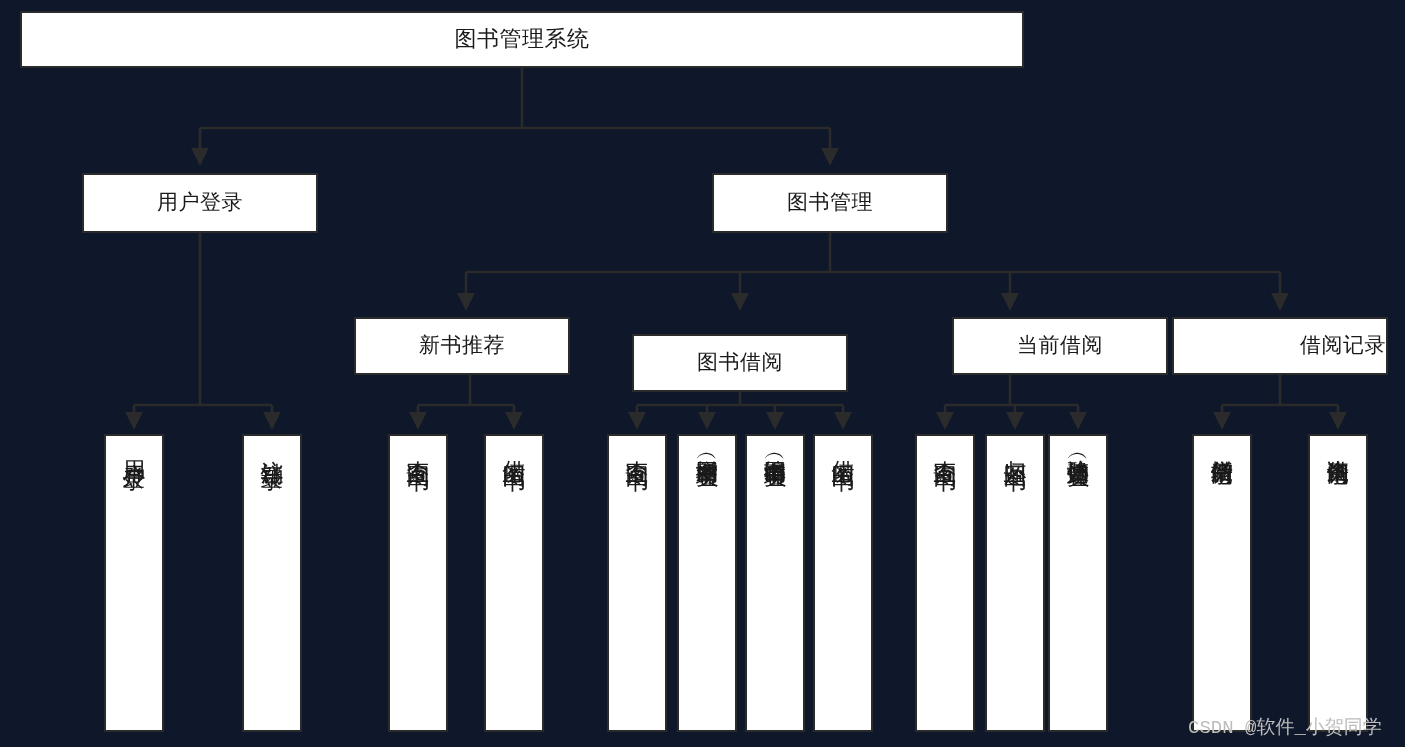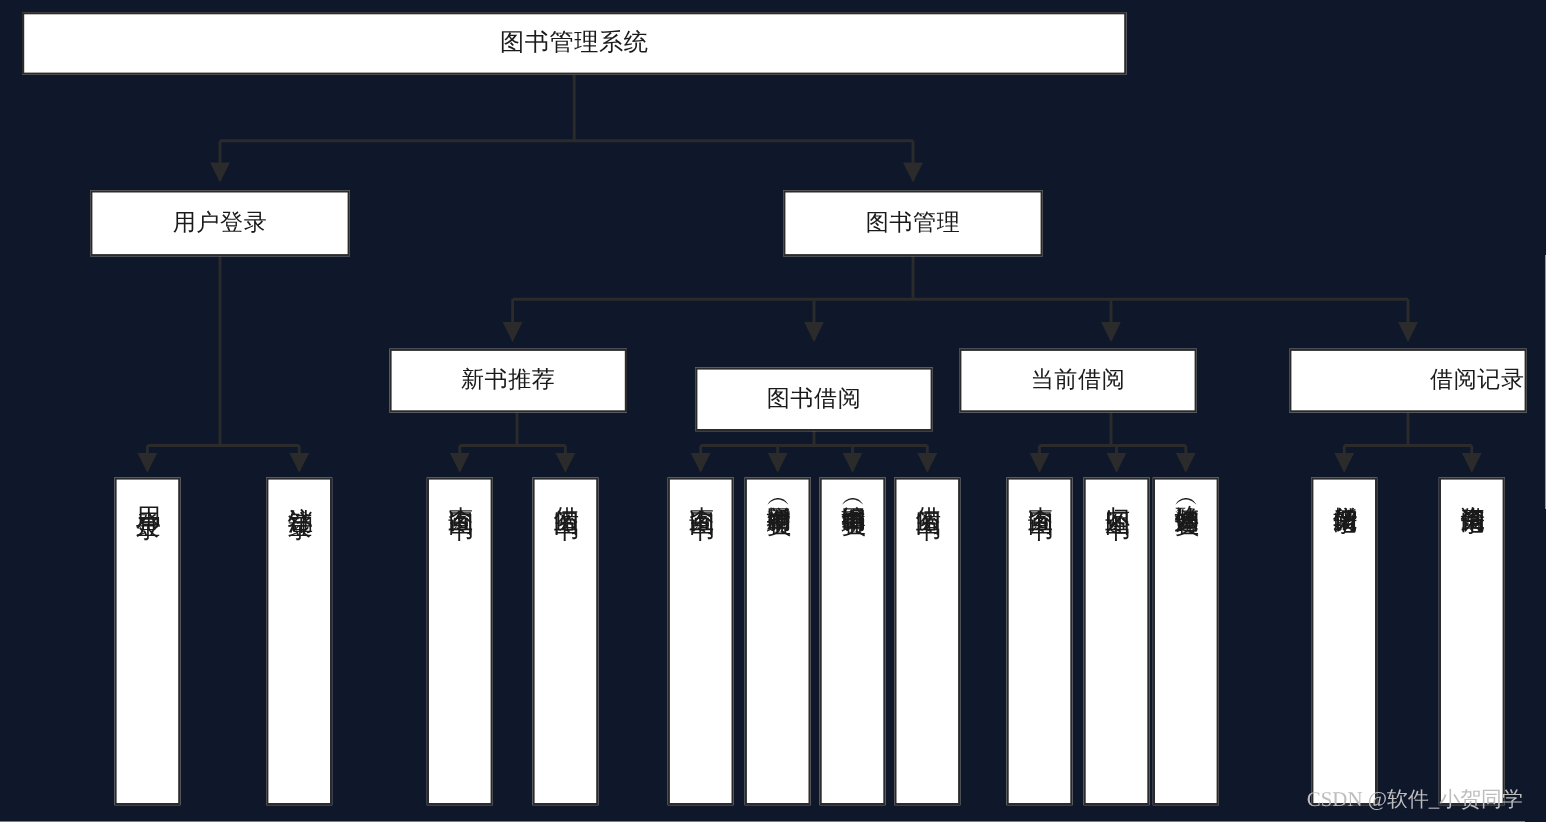--- a/index.html
+++ b/index.html
@@ -62,21 +62,21 @@
     font-size: 22px;
   }
   #watermark {
     position: absolute;
     left: 1188px;
     top: 714px;
     font-size: 19px;
     color: #bdbdbd;
     white-space: nowrap;
     z-index: 5;
-    font-family: Liberation Serif, serif;
+    font-family: Liberation Mono, monospace;
   }
 </style>
 </head>
 <body>
 
 <div id="canvas">
 
   <svg id="edges" viewBox="0 0 1405 747">
     <defs>
       <marker id="arrow" viewBox="0 0 10 10" refX="9" refY="5" markerWidth="7" markerHeight="7" orient="auto-start-reverse">
@@ -137,21 +137,21 @@
   <div class="node horizontal" style="left:712px; top:173px; width:236px; height:60px;">
     <span class="label">图书管理</span>
   </div>
 
   <div class="node horizontal" style="left:354px; top:317px; width:216px; height:58px;">
     <span class="label">新书推荐</span>
   </div>
   <div class="node horizontal" style="left:632px; top:334px; width:216px; height:58px;">
     <span class="label">图书借阅</span>
   </div>
-  <div class="node horizontal" style="left:872px; top:317px; width:216px; height:58px;">
+  <div class="node horizontal" style="left:952px; top:317px; width:216px; height:58px;">
     <span class="label">当前借阅</span>
   </div>
   <div class="node horizontal" style="left:1172px; top:317px; width:216px; height:58px;justify-content:flex-end;">
     <span class="label">借阅记录</span>
   </div>
 
   <div class="node vertical" style="left:104px; top:434px; width:60px; height:298px;">
     <span class="label">用户登录</span>
   </div>
   <div class="node vertical" style="left:242px; top:434px; width:60px; height:298px;">

